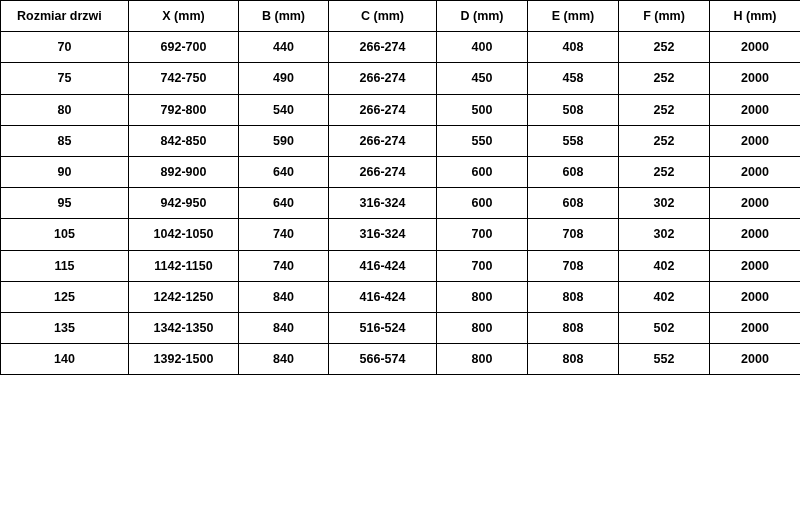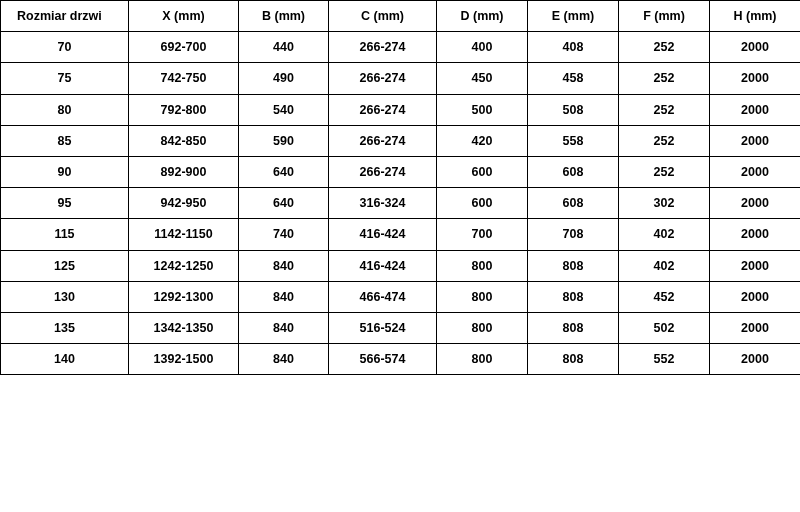--- a/index.html
+++ b/index.html
@@ -108,21 +108,21 @@
         <td>500</td>
         <td>508</td>
         <td>252</td>
         <td>2000</td>
       </tr>
       <tr>
         <td>85</td>
         <td>842-850</td>
         <td>590</td>
         <td>266-274</td>
-        <td>420</td>
+        <td>550</td>
         <td>558</td>
         <td>252</td>
         <td>2000</td>
       </tr>
       <tr>
         <td>90</td>
         <td>892-900</td>
         <td>640</td>
         <td>266-274</td>
         <td>600</td>
@@ -134,47 +134,47 @@
         <td>95</td>
         <td>942-950</td>
         <td>640</td>
         <td>316-324</td>
         <td>600</td>
         <td>608</td>
         <td>302</td>
         <td>2000</td>
       </tr>
       <tr>
+        <td>105</td>
+        <td>1042-1050</td>
+        <td>740</td>
+        <td>316-324</td>
+        <td>700</td>
+        <td>708</td>
+        <td>302</td>
+        <td>2000</td>
+      </tr>
+      <tr>
         <td>115</td>
         <td>1142-1150</td>
         <td>740</td>
         <td>416-424</td>
         <td>700</td>
         <td>708</td>
         <td>402</td>
         <td>2000</td>
       </tr>
       <tr>
         <td>125</td>
         <td>1242-1250</td>
         <td>840</td>
         <td>416-424</td>
         <td>800</td>
         <td>808</td>
         <td>402</td>
-        <td>2000</td>
-      </tr>
-      <tr>
-        <td>130</td>
-        <td>1292-1300</td>
-        <td>840</td>
-        <td>466-474</td>
-        <td>800</td>
-        <td>808</td>
-        <td>452</td>
         <td>2000</td>
       </tr>
       <tr>
         <td>135</td>
         <td>1342-1350</td>
         <td>840</td>
         <td>516-524</td>
         <td>800</td>
         <td>808</td>
         <td>502</td>

